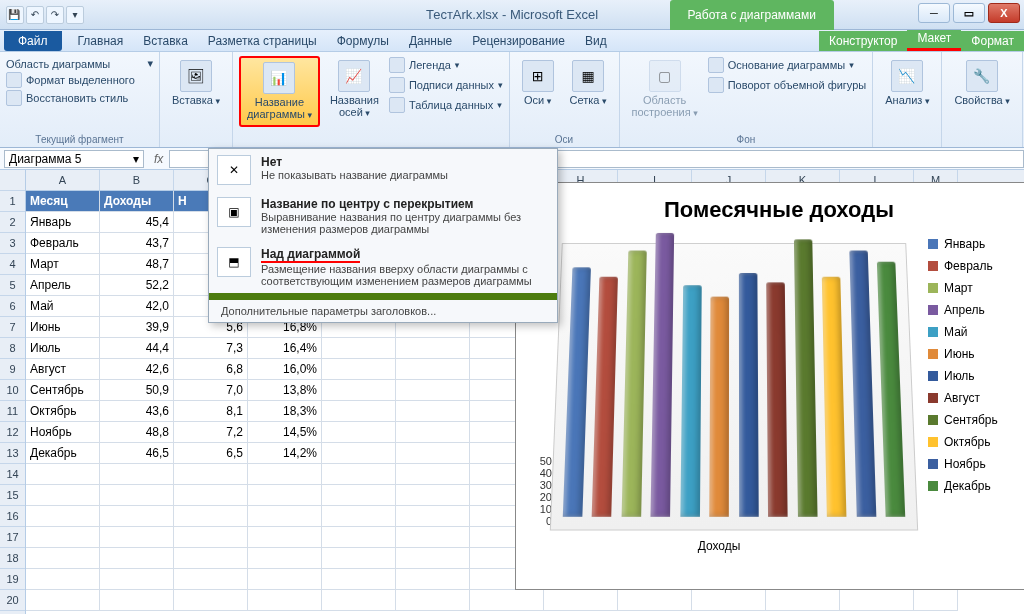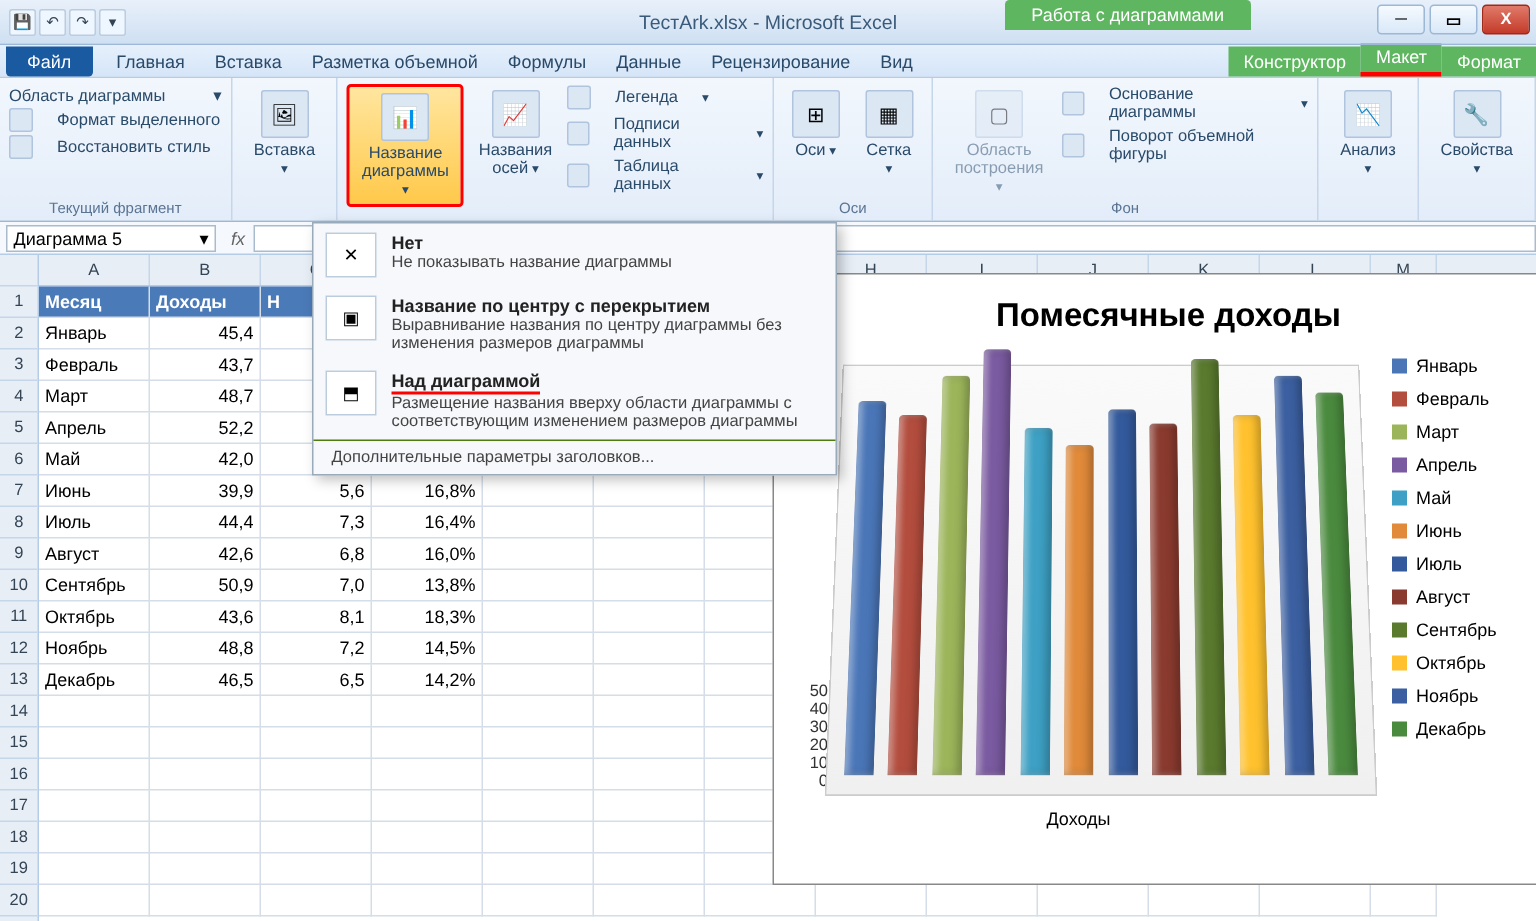--- a/index.html
+++ b/index.html
@@ -2,40 +2,40 @@
 <html><head>
 <meta charset="utf-8">
 <style>
 * { box-sizing: border-box; margin: 0; padding: 0; font-family: "Segoe UI", Tahoma, sans-serif; }
 body { background: #fff; width: 1024px; height: 614px; overflow: hidden; font-size: 12px; }
 
 .titlebar { height: 30px; background: linear-gradient(#e8f0fa,#cfe0f2); display: flex; align-items: center; position: relative; border-bottom: 1px solid #9db7d6; }
 .qat { display: flex; gap: 2px; padding: 0 6px; }
 .qat-btn { width: 18px; height: 18px; background: #eef6ff; border: 1px solid #bcd; border-radius: 2px; display: flex; align-items: center; justify-content: center; font-size: 10px; color: #345; }
 .title-text { position: absolute; left: 50%; transform: translateX(-50%); color: #3a5a7a; font-size: 13px; }
-.chart-tools-tab { position: absolute; right: 190px; top: 0; height: 20px; background: #5fb660; color: #fff; padding: 0 18px; display: flex; align-items: center; font-size: 12px; border-radius: 3px 3px 0 0; }
+.chart-tools-tab { position: absolute; right: 190px; top: 0; height: 30px; background: #5fb660; color: #fff; padding: 0 18px; display: flex; align-items: center; font-size: 12px; border-radius: 3px 3px 0 0; }
 .win-btns { position: absolute; right: 4px; top: 3px; display: flex; gap: 3px; }
 .win-btn { width: 32px; height: 20px; border: 1px solid #9cb8d6; background: linear-gradient(#f5faff,#d9e8f8); border-radius: 3px; display: flex; align-items: center; justify-content: center; font-size: 11px; font-weight: bold; }
 .win-btn.close { background: linear-gradient(#e07a6a,#c43b2a); color: #fff; border-color: #a02a1a; }
 
 .menubar { height: 22px; background: linear-gradient(#e6f0fc,#d5e5f8); display: flex; align-items: flex-end; padding-left: 4px; border-bottom: 1px solid #b5cce6; }
 .file-tab { background: #1a5aa0; color: #fff; padding: 3px 14px; border-radius: 0 0 3px 3px; margin-right: 6px; }
 .menu-item { padding: 3px 10px; color: #2a4a6a; cursor: pointer; }
 .menu-item.green { background: #5fb660; color: #fff; }
 .menu-item.active { border-bottom: 3px solid red; }
 
 .ribbon { height: 96px; background: linear-gradient(#f2f7fd,#e3edf9); border-bottom: 1px solid #9db7d6; display: flex; position: relative; }
 .ribbon-group { border-right: 1px solid #c5d6ea; padding: 4px 6px 2px; display: flex; flex-direction: column; justify-content: space-between; }
 .ribbon-group-label { font-size: 10px; color: #5a7494; text-align: center; }
 .rg-row { display: flex; gap: 4px; align-items: flex-start; }
 .big-btn { display: flex; flex-direction: column; align-items: center; gap: 2px; padding: 4px 6px; border-radius: 3px; cursor: pointer; }
 .big-btn.highlighted { background: linear-gradient(#ffe69f,#ffc94a); border: 2px solid red; }
 .big-icon { width: 32px; height: 32px; background: #dce7f4; border: 1px solid #b0c4de; border-radius: 2px; display: flex; align-items: center; justify-content: center; font-size: 14px; }
 .big-btn-label { font-size: 11px; color: #2a4a6a; text-align: center; line-height: 12px; }
-.small-row { display: flex; align-items: center; gap: 16px; font-size: 11px; color: #2a4a6a; padding: 1px 0; }
+.small-row { display: flex; align-items: center; gap: 4px; font-size: 11px; color: #2a4a6a; padding: 1px 0; }
 .small-icon { width: 16px; height: 16px; background: #dce7f4; border: 1px solid #b0c4de; border-radius: 2px; }
 .dropdown-arrow::after { content: " ▾"; font-size: 9px; }
 
 .formula-bar { height: 22px; border-bottom: 1px solid #b5cce6; display: flex; align-items: center; background: #f5f9fe; }
 .name-box { width: 140px; border: 1px solid #abc; height: 18px; margin: 0 4px; padding: 0 4px; display: flex; align-items: center; background: #fff; justify-content: space-between; }
 .fx-label { font-style: italic; color: #666; margin: 0 6px; }
 .fx-input { flex: 1; border: 1px solid #abc; height: 18px; background: #fff; }
 
 .sheet-area { display: flex; height: 444px; position: relative; }
 .row-headers { width: 26px; background: #e8eef6; border-right: 1px solid #b5cce6; }
@@ -60,21 +60,21 @@
 .legend { width: 120px; padding: 10px 6px; display: flex; flex-direction: column; gap: 8px; font-size: 12px; }
 .legend-item { display: flex; align-items: center; gap: 6px; }
 .swatch { width: 10px; height: 10px; }
 
 .dropdown-menu { position: absolute; left: 208px; top: 148px; width: 350px; background: #f6f8fb; border: 1px solid #9ab; box-shadow: 3px 3px 8px rgba(0,0,0,.25); z-index: 50; }
 .dd-item { display: flex; padding: 6px 8px; gap: 10px; cursor: pointer; }
 .dd-icon { width: 34px; height: 30px; background: #fff; border: 1px solid #bcd; flex-shrink: 0; display: flex; align-items: center; justify-content: center; }
 .dd-text { font-size: 11px; color: #444; }
 .dd-title { font-weight: bold; font-size: 12px; color: #222; }
 .dd-title.red { border-bottom: 2px solid red; display: inline-block; }
-.dd-footer { border-top: 1px solid #4d7c0f; padding: 5px 12px; font-size: 11px; color: #444; }
+.dd-footer { border-top: 7px solid #4d7c0f; padding: 5px 12px; font-size: 11px; color: #444; }
 
 .wB { width: 74px; } .wA { width: 74px; } .wC { width: 74px; } .wD { width: 74px; }
 .wE { width: 74px; } .wF { width: 74px; } .wG { width: 74px; } .wH { width: 74px; }
 .wI { width: 74px; } .wJ { width: 74px; } .wK { width: 74px; } .wL { width: 74px; } .wM { width: 44px; }
 </style>
 </head>
 <body>
 
 <div class="titlebar">
   <div class="qat">
@@ -89,21 +89,21 @@
     <div class="win-btn">─</div>
     <div class="win-btn">▭</div>
     <div class="win-btn close">X</div>
   </div>
 </div>
 
 <div class="menubar">
   <div class="file-tab">Файл</div>
   <div class="menu-item">Главная</div>
   <div class="menu-item">Вставка</div>
-  <div class="menu-item">Разметка объемной</div>
+  <div class="menu-item">Разметка страницы</div>
   <div class="menu-item">Формулы</div>
   <div class="menu-item">Данные</div>
   <div class="menu-item">Рецензирование</div>
   <div class="menu-item">Вид</div>
   <div style="flex:1"></div>
   <div class="menu-item green">Конструктор</div>
   <div class="menu-item green active">Макет</div>
   <div class="menu-item green">Формат</div>
 </div>
 

